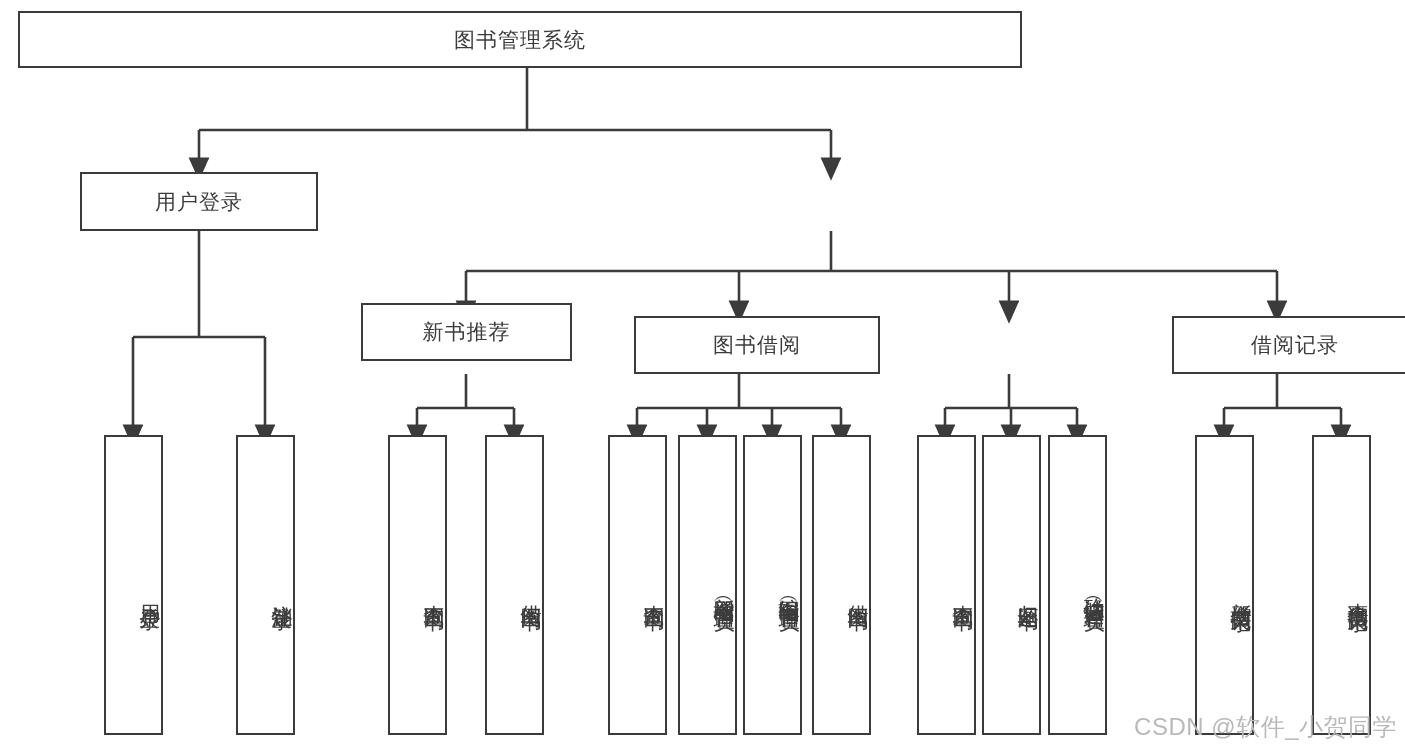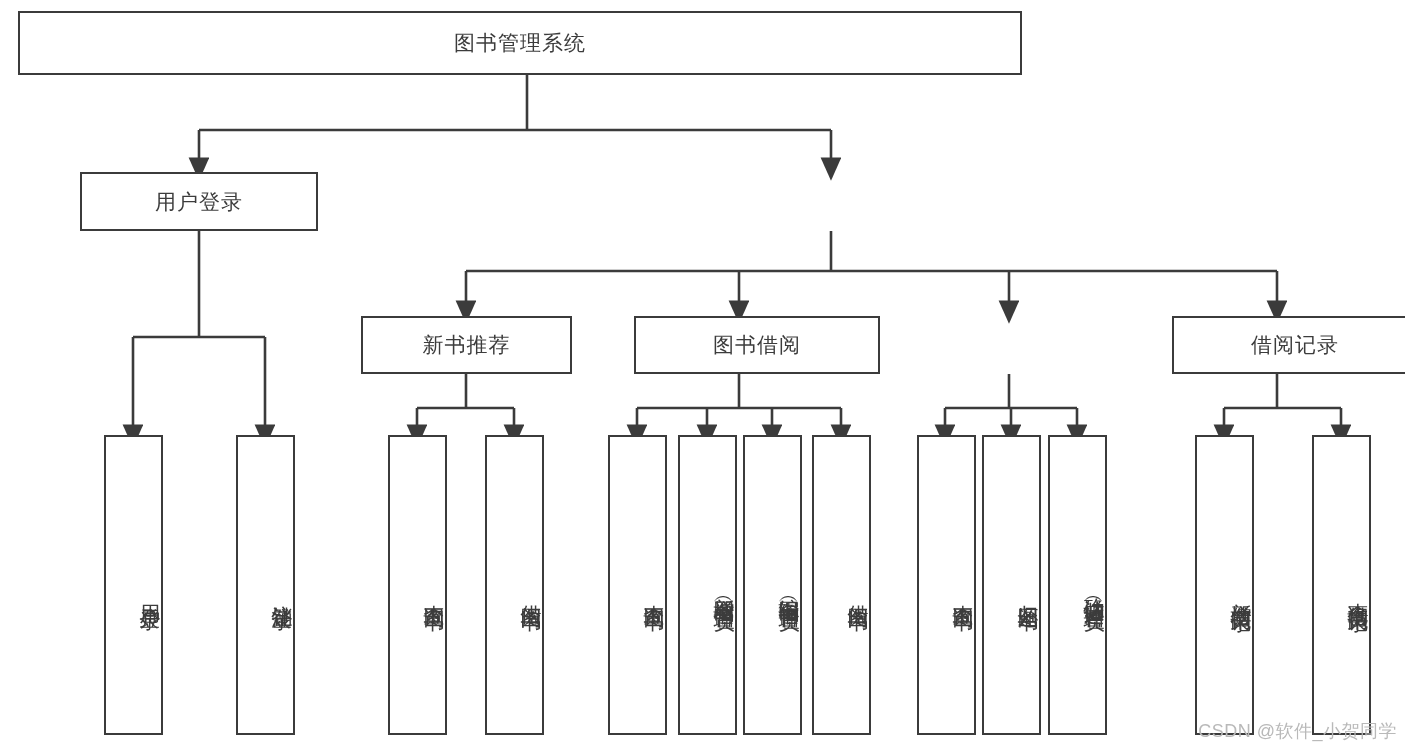--- a/index.html
+++ b/index.html
@@ -55,21 +55,21 @@
   }
   .node.v .vtxt {
     writing-mode: vertical-rl;
     text-orientation: upright;
     white-space: nowrap;
   }
   #watermark {
     position: absolute;
     right: 8px;
     bottom: 4px;
-    font-size: 18px;
+    font-size: 24px;
     color: #b9b9b9;
     letter-spacing: 0.5px;
     white-space: nowrap;
   }
 </style>
 </head>
 <body>
 
 <div id="canvas">
 
@@ -116,29 +116,29 @@
       <path d="M1011,408 L1011,427" marker-end="url(#arrow)"></path>
       <path d="M1077,408 L1077,427" marker-end="url(#arrow)"></path>
 
       <path d="M1277,374 L1277,408"></path>
       <path d="M1224,408 L1341,408"></path>
       <path d="M1224,408 L1224,427" marker-end="url(#arrow)"></path>
       <path d="M1341,408 L1341,427" marker-end="url(#arrow)"></path>
     </g>
   </svg>
 
-  <div class="node h" style="left:18px; top:11px; width:1004px; height:64px;">
+  <div class="node h" style="left:18px; top:11px; width:1004px; height:57px;">
     <span>图书管理系统</span>
   </div>
 
   <div class="node h" style="left:80px; top:172px; width:238px; height:59px;">
     <span>用户登录</span>
   </div>
 
-  <div class="node h" style="left:361px; top:316px; width:211px; height:58px;">
+  <div class="node h" style="left:361px; top:303px; width:211px; height:58px;">
     <span>新书推荐</span>
   </div>
   <div class="node h" style="left:634px; top:316px; width:246px; height:58px;">
     <span>图书借阅</span>
   </div>
   <div class="node h" style="left:1172px; top:316px; width:246px; height:58px;">
     <span>借阅记录</span>
   </div>
 
   <div class="node v" style="left:104px; top:435px; width:59px; height:300px;">

